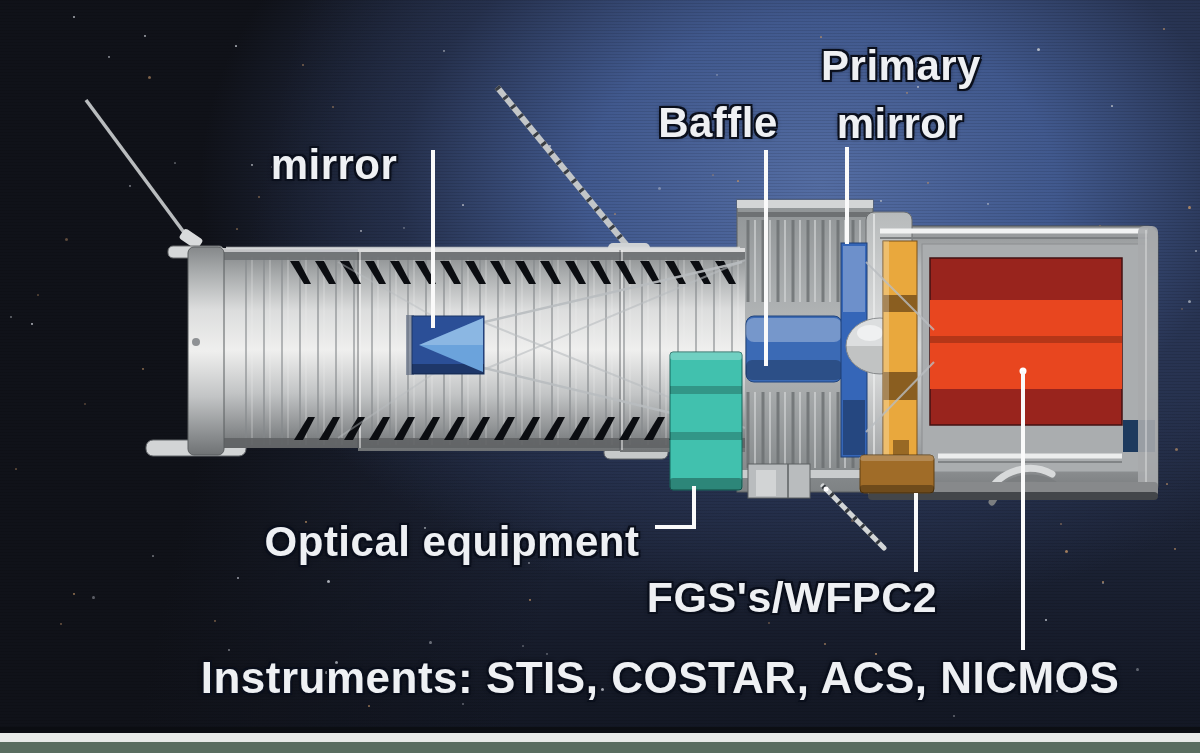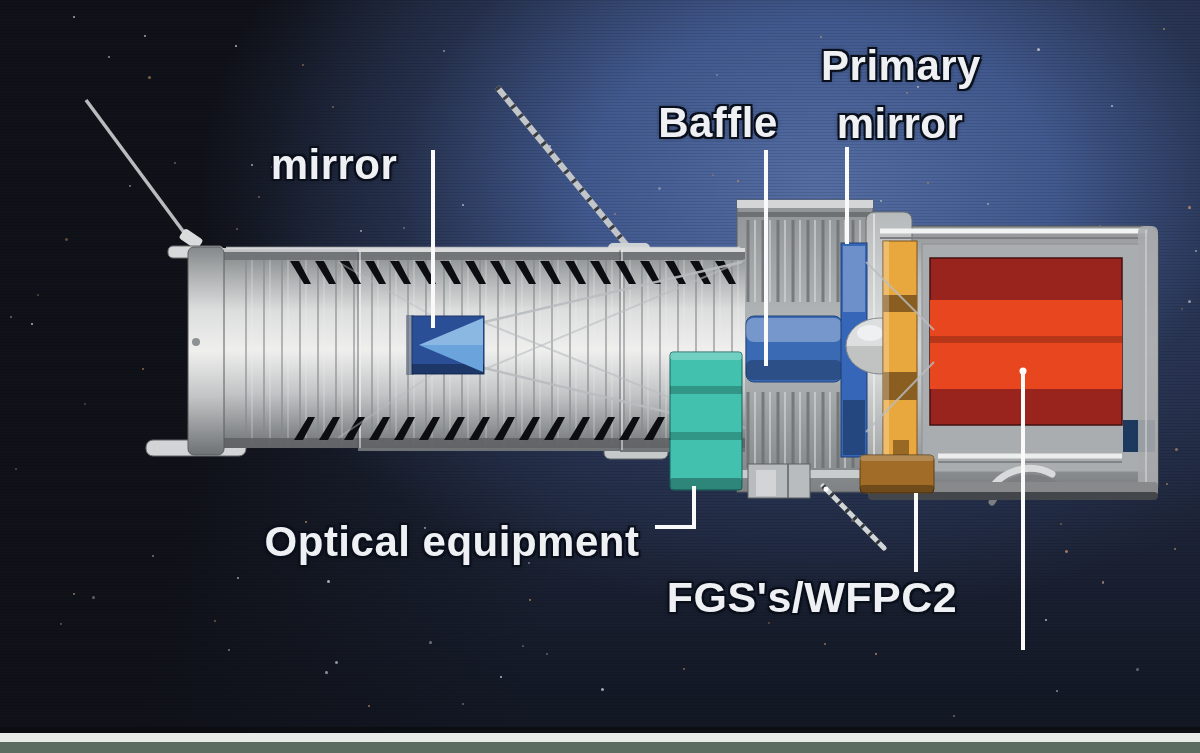--- a/index.html
+++ b/index.html
@@ -439,19 +439,20 @@
       </g>
     </g>
   </svg>
 
   <div id="labels">
     <div class="label fs42" style="left:334px;top:143px;">mirror</div>
     <div class="label fs42" style="left:718px;top:101px;">Baffle</div>
     <div class="label fs42" style="left:901px;top:44px;">Primary</div>
     <div class="label fs42" style="left:900px;top:102px;">mirror</div>
     <div class="label fs42" style="left:452px;top:520px;">Optical equipment</div>
-    <div class="label fs43" style="left:812px;top:575px;text-align:right;">FGS's/WFPC2</div>
+    <div class="label fs43" style="left:792px;top:575px;text-align:right;">FGS's/WFPC2</div>
+    <div class="label fs44" style="left:660px;top:655px;">Instruments: STIS, COSTAR, ACS, NICMOS</div>
   </div>
 
   <div id="footer-shadow"></div>
   <div id="footer-divider"></div>
   <div id="footer-strip"></div>
 </div>
 
 </body></html>

